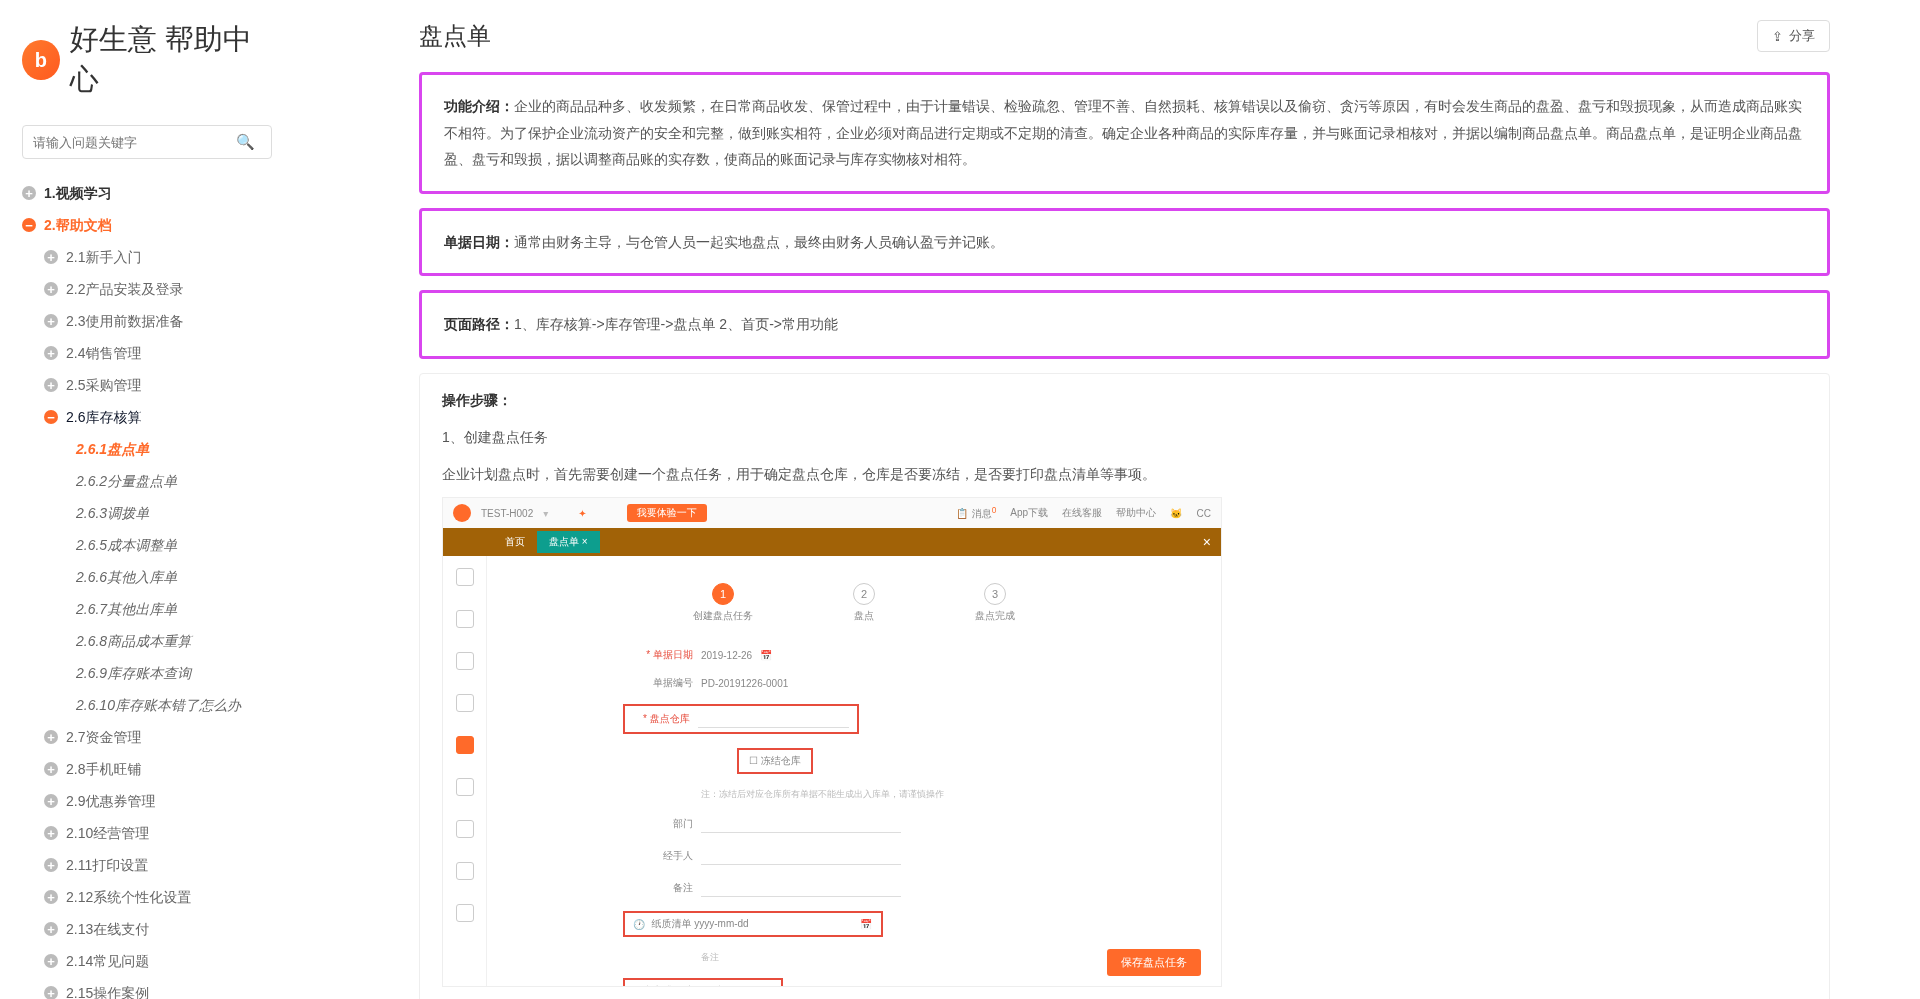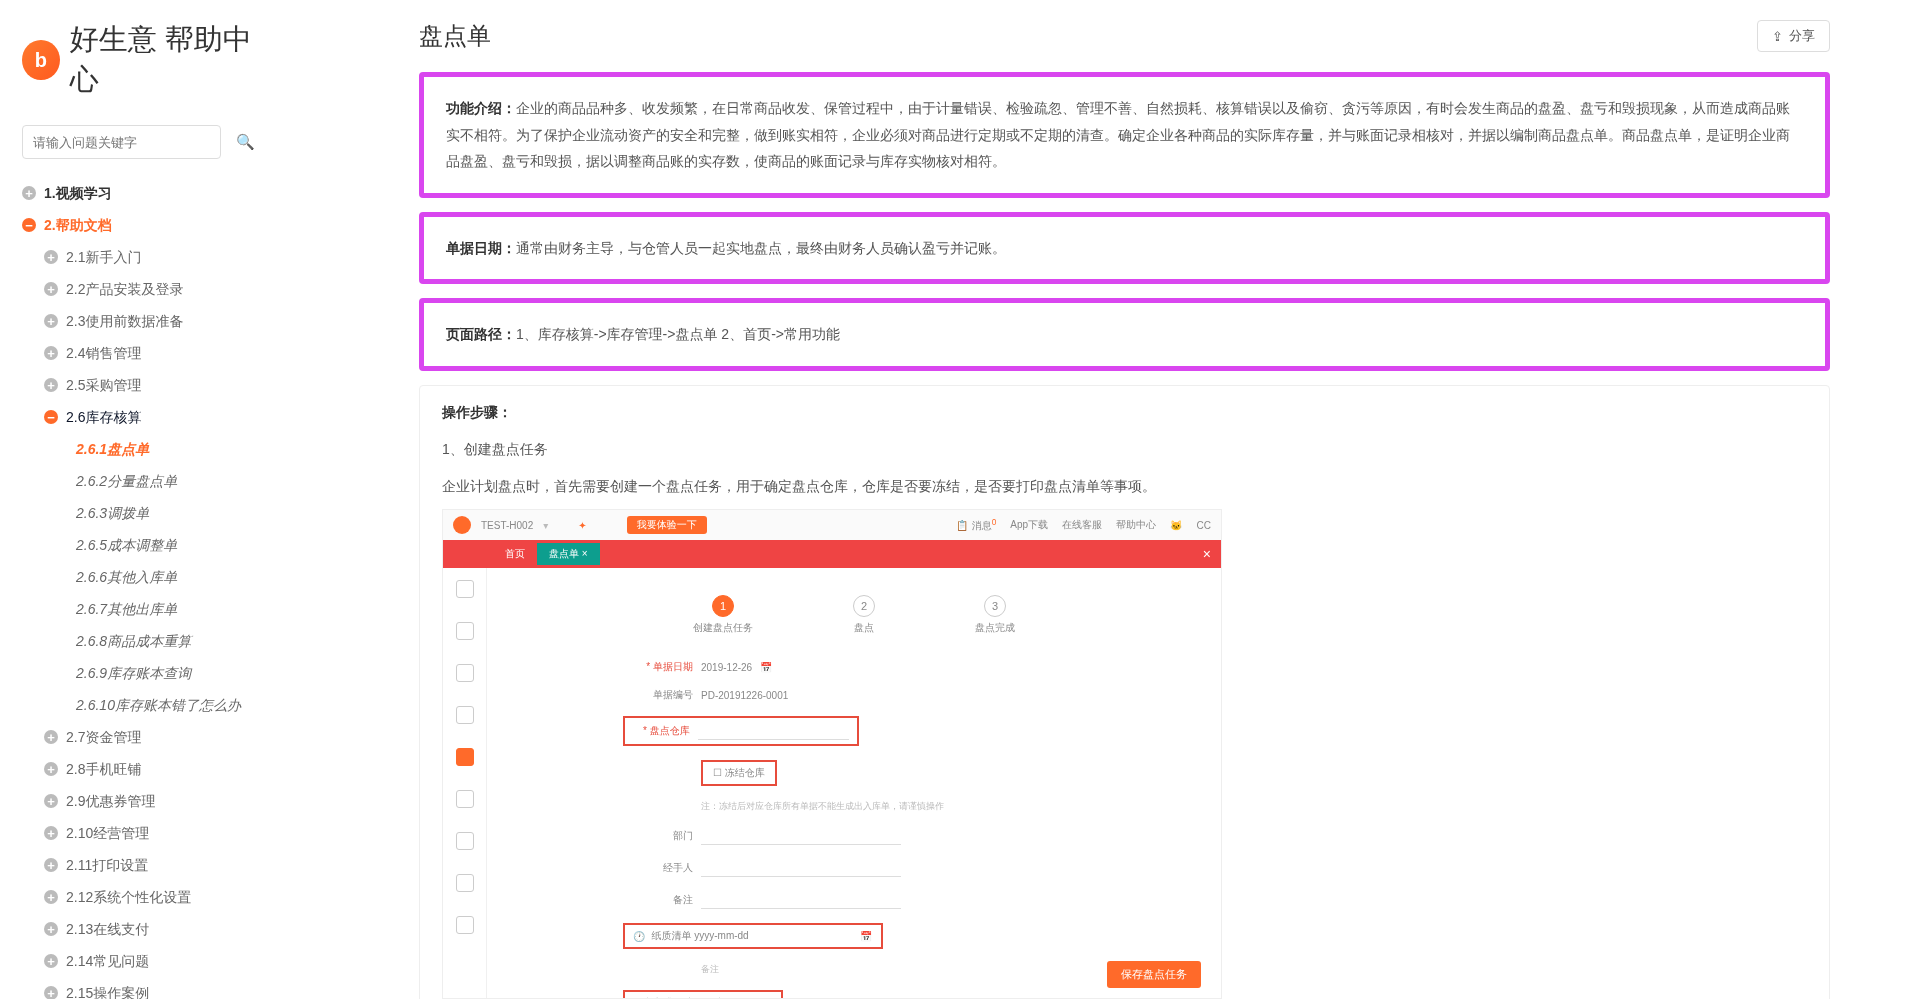--- a/index.html
+++ b/index.html
@@ -4,21 +4,21 @@
 <style>
 * { margin: 0; padding: 0; box-sizing: border-box; }
 body { font-family: "Microsoft YaHei", Arial, sans-serif; font-size: 14px; color: #333; background: #fff; width: 1920px; }
 .container { display: flex; }
 .sidebar { width: 289px; padding: 20px 20px 20px 22px; flex-shrink: 0; }
 .logo-row { display: flex; align-items: center; margin-bottom: 25px; }
 .logo-circle { width: 40px; height: 40px; border-radius: 50%; background: linear-gradient(135deg,#ff7a2d,#ff5a1f); display: flex; align-items: center; justify-content: center; margin-right: 10px; }
 .logo-circle span { color: #fff; font-weight: bold; font-size: 20px; }
 .logo-text { font-size: 29px; color: #333; }
 .search-wrap { position: relative; margin-bottom: 18px; }
-.search-input { width: 199px; height: 34px; border: 1px solid #ddd; border-radius: 4px; padding: 0 34px 0 10px; font-size: 13px; color: #999; }
+.search-input { width: 250px; height: 34px; border: 1px solid #ddd; border-radius: 4px; padding: 0 34px 0 10px; font-size: 13px; color: #999; }
 .search-icon { position: absolute; right: 14px; top: 8px; color: #888; font-size: 15px; pointer-events: none; }
 .tree { list-style: none; }
 .tree li { line-height: 32px; }
 .node { display: flex; align-items: center; cursor: pointer; }
 .node .exp { width: 14px; height: 14px; border-radius: 50%; margin-right: 8px; display: inline-flex; align-items: center; justify-content: center; font-size: 13px; font-weight: bold; line-height: 1; }
 .exp.plus { background: #bbb; color: #fff; }
 .exp.plus::before { content: "+"; }
 .exp.minus { background: #ff6a2a; color: #fff; }
 .exp.minus::before { content: "−"; }
 .node .label { color: #666; }
@@ -27,31 +27,31 @@
 .lvl1 { padding-left: 0; }
 .lvl2 { padding-left: 22px; }
 .lvl3 { padding-left: 54px; font-style: italic; }
 .lvl3 .node .label { color: #666; }
 .lvl3 .node.active .label { color: #ff6a2a; font-weight: bold; }
 
 .main { flex: 1; padding: 20px 90px 20px 130px; }
 .title-row { display: flex; justify-content: space-between; align-items: center; margin-bottom: 20px; }
 .page-title { font-size: 24px; font-weight: normal; color: #333; }
 .share-btn { border: 1px solid #ddd; background: #fff; padding: 6px 14px; border-radius: 4px; font-size: 13px; color: #555; cursor: pointer; display: flex; align-items: center; gap: 6px; }
-.card { border: 5px solid #d946ef; border-radius: 4px; padding: 18px 22px; margin-bottom: 14px; line-height: 1.9; color: #555; }
+.card { border: 3px solid #d946ef; border-radius: 4px; padding: 18px 22px; margin-bottom: 14px; line-height: 1.9; color: #555; }
 .card .lbl { font-weight: bold; color: #333; }
 .section-body { border: 1px solid #eee; border-radius: 4px; padding: 18px 22px; color: #555; }
 .section-body h4 { font-size: 14px; font-weight: bold; color: #333; margin-bottom: 14px; }
 .section-body p { line-height: 1.9; margin-bottom: 10px; }
 .shot { width: 780px; height: 490px; border: 1px solid #eee; margin: 10px 0 20px 0; position: relative; background: #fff; overflow: hidden; }
 .shot-top { height: 30px; background: #fafafa; display: flex; align-items: center; font-size: 10px; color: #888; padding: 0 10px; }
 .shot-logo { width: 18px; height: 18px; border-radius: 50%; background: #ff6a2a; margin-right: 10px; }
 .shot-top .pill { background: #ff6a2a; color: #fff; padding: 2px 10px; border-radius: 3px; margin-left: 40px; font-size: 10px; }
 .shot-top .rspace { margin-left: auto; display: flex; gap: 14px; align-items: center; }
-.shot-tabs { height: 28px; background: #ef4444; display: flex; align-items: center; padding-left: 50px; }
+.shot-tabs { height: 28px; background: #a16207; display: flex; align-items: center; padding-left: 50px; }
 .shot-tab { color: #fff; font-size: 10px; padding: 4px 12px; }
 .shot-tab.active { background: #0d9e8e; }
 .shot-side { position: absolute; left: 0; top: 58px; bottom: 0; width: 44px; background: #fff; border-right: 1px solid #f0f0f0; display: flex; flex-direction: column; align-items: center; padding-top: 12px; gap: 24px; }
 .shot-side .ic { width: 18px; height: 18px; border: 1px solid #ccc; border-radius: 3px; }
 .shot-side .ic.hl { background: #ff6a2a; border-color: #ff6a2a; }
 .shot-stepper { position: absolute; top: 75px; left: 44px; right: 0; height: 60px; display: flex; justify-content: center; align-items: center; gap: 100px; }
 .step { text-align: center; }
 .step .circle { width: 22px; height: 22px; border-radius: 50%; border: 1px solid #ccc; display: flex; align-items: center; justify-content: center; font-size: 11px; color: #888; margin: 0 auto 4px; }
 .step.active .circle { background: #ff6a2a; border-color: #ff6a2a; color: #fff; }
 .step .stlabel { font-size: 10px; color: #888; }
@@ -312,21 +312,21 @@
           <div class="frow">
               <div class="flabel">单据编号</div>
               <div class="fval">PD-20191226-0001</div>
             </div>
           <div class="frow">
               <div class="redbox" style="display:flex;align-items:center;width:236px">
                 <div class="flabel" style="color:#e74c3c;width:60px">* 盘点仓库</div>
                 <div class="inp-line" style="width:160px"></div>
               </div>
             </div>
-          <div class="frow" style="margin-left:78px">
+          <div class="frow" style="margin-left:114px">
               <div class="small-redbox"><span style="color:#888">☐ </span><span>冻结仓库</span></div>
             </div>
           <div class="frow" style="margin-left:78px;font-size:9px;color:#bbb">注：冻结后对应仓库所有单据不能生成出入库单，请谨慎操作</div>
           <div class="frow">
               <div class="flabel">部门</div>
               <div class="fval">
                 <div class="inp-line"></div>
               </div>
             </div>
           <div class="frow">

